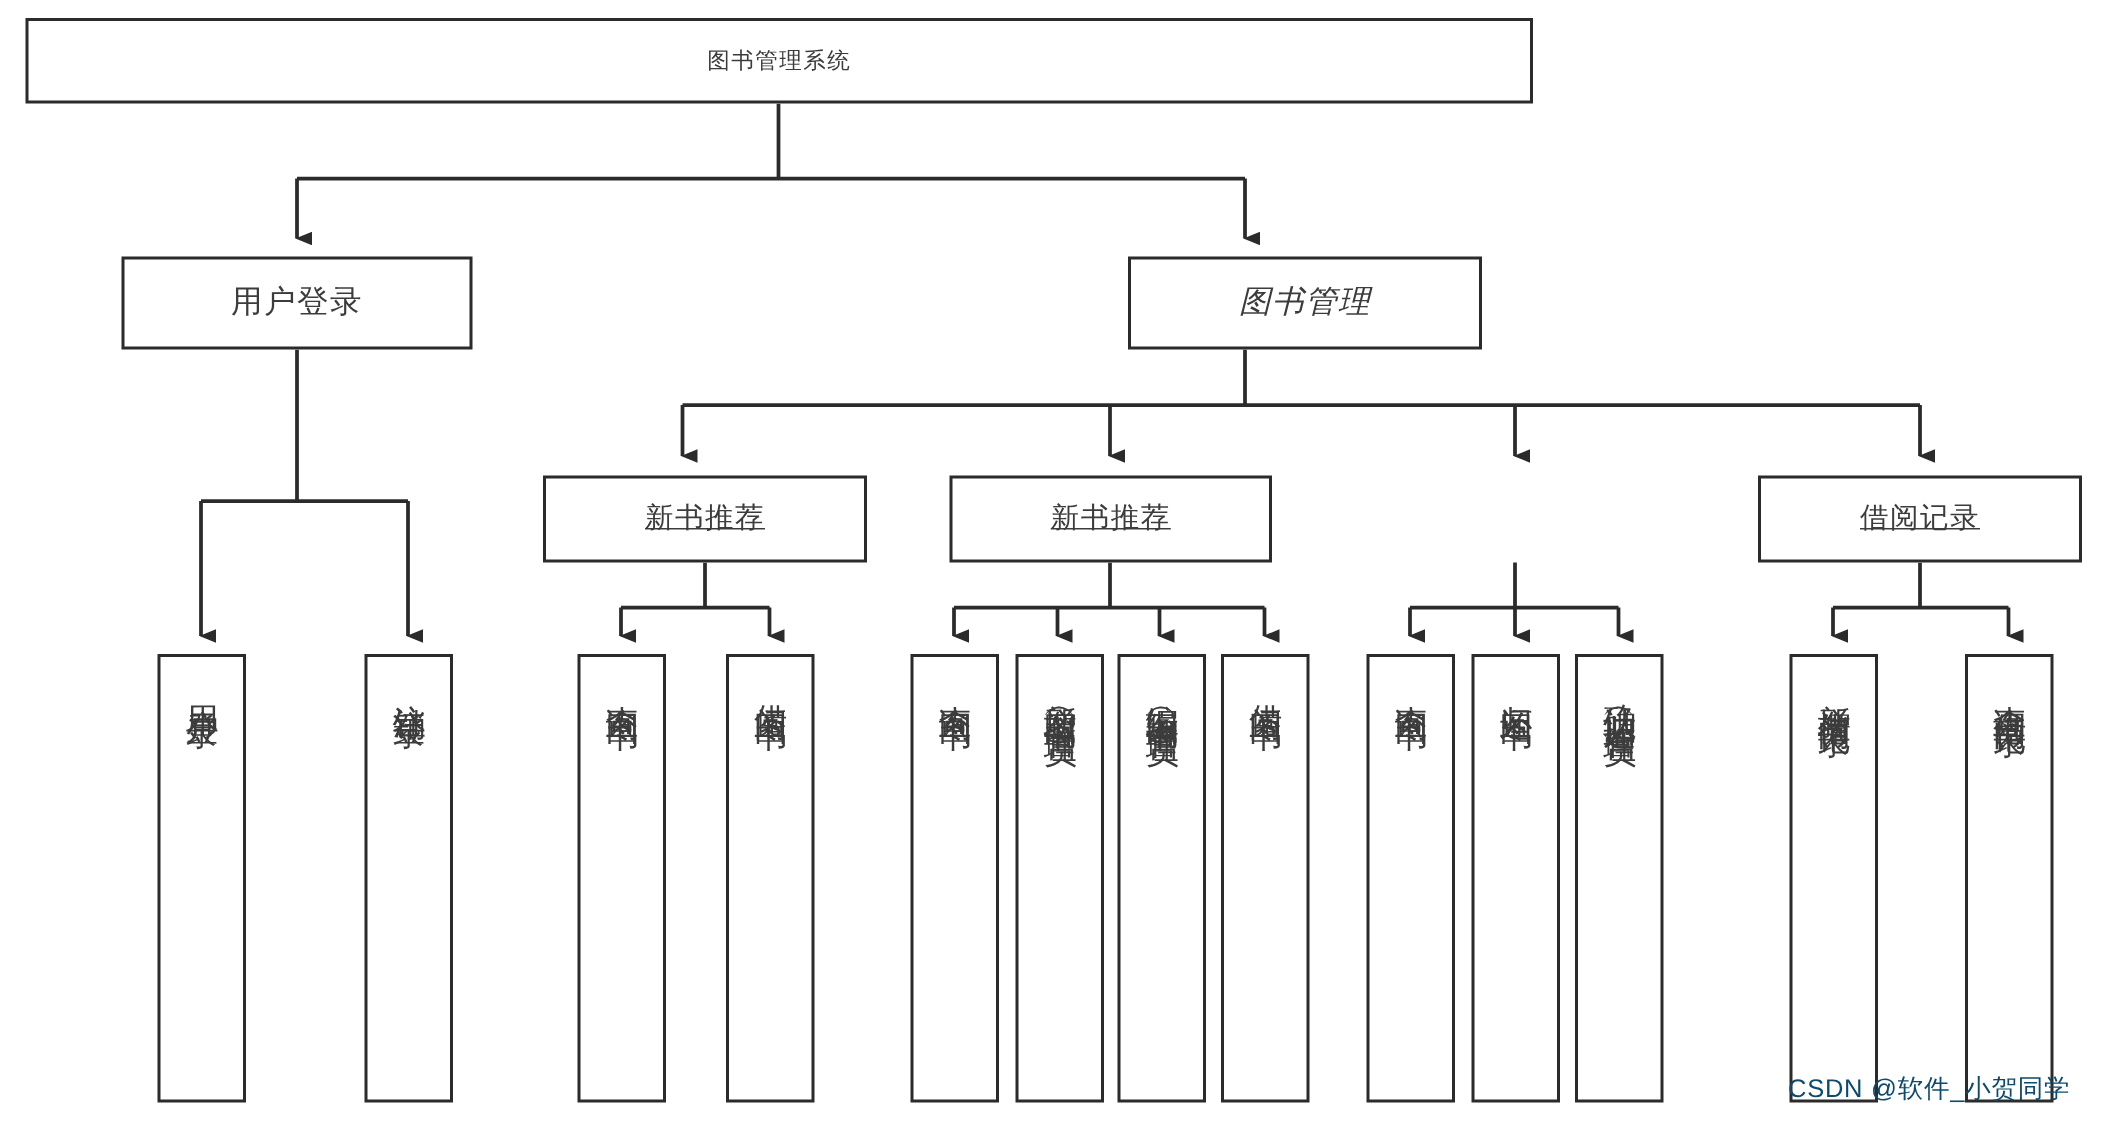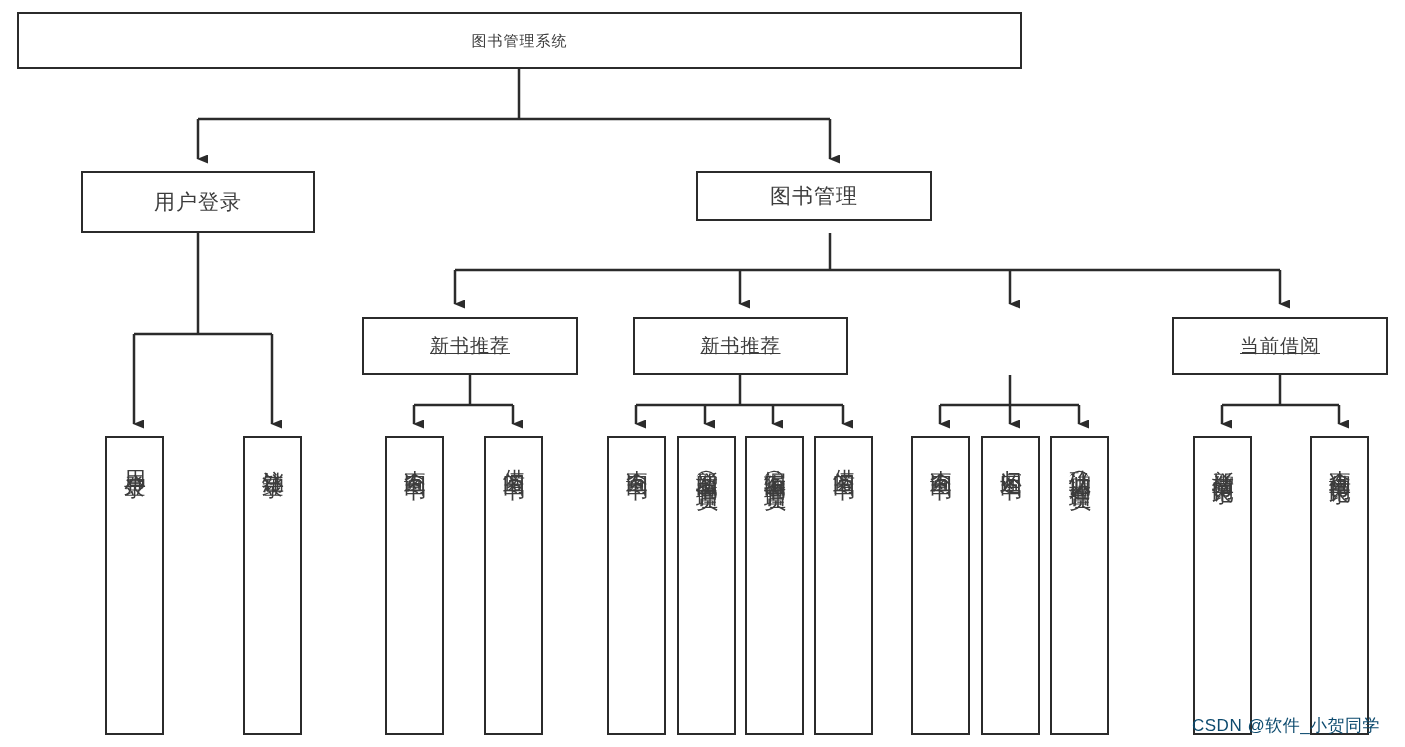--- a/index.html
+++ b/index.html
@@ -78,32 +78,32 @@
     </g>
   </svg>
 
   <div class="node root" style="left:17px;top:12px;width:1005px;height:57px;">
     <span class="lbl">图书管理系统</span>
   </div>
 
   <div class="node lvl2" style="left:81px;top:171px;width:234px;height:62px;">
     <span class="lbl">用户登录</span>
   </div>
-  <div class="node lvl2" style="left:696px;top:171px;width:236px;height:50px;">
+  <div class="node lvl2" style="left:752px;top:171px;width:236px;height:62px;font-style:italic;">
     <span class="lbl">图书管理</span>
   </div>
 
   <div class="node lvl3" style="left:362px;top:317px;width:216px;height:58px;">
     <span class="lbl">新书推荐</span>
   </div>
   <div class="node lvl3" style="left:633px;top:317px;width:215px;height:58px;">
     <span class="lbl">新书推荐</span>
   </div>
   <div class="node lvl3" style="left:1172px;top:317px;width:216px;height:58px;">
-    <span class="lbl">当前借阅</span>
+    <span class="lbl">借阅记录</span>
   </div>
 
   <div class="node leaf" style="left:105px;top:436px;width:59px;height:299px;">
     <span class="lbl">用户登录</span>
   </div>
   <div class="node leaf" style="left:243px;top:436px;width:59px;height:299px;">
     <span class="lbl">注销登录</span>
   </div>
 
   <div class="node leaf" style="left:385px;top:436px;width:59px;height:299px;">

